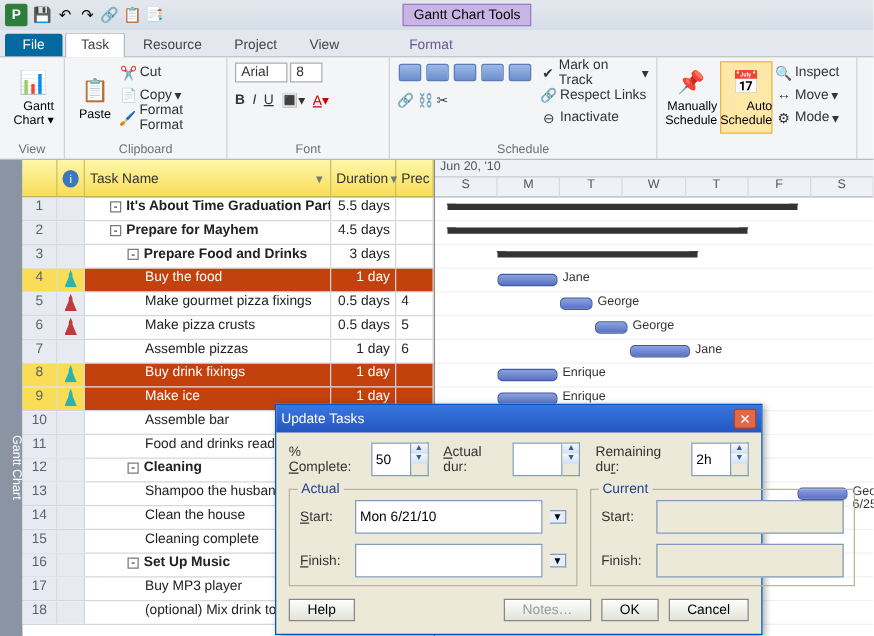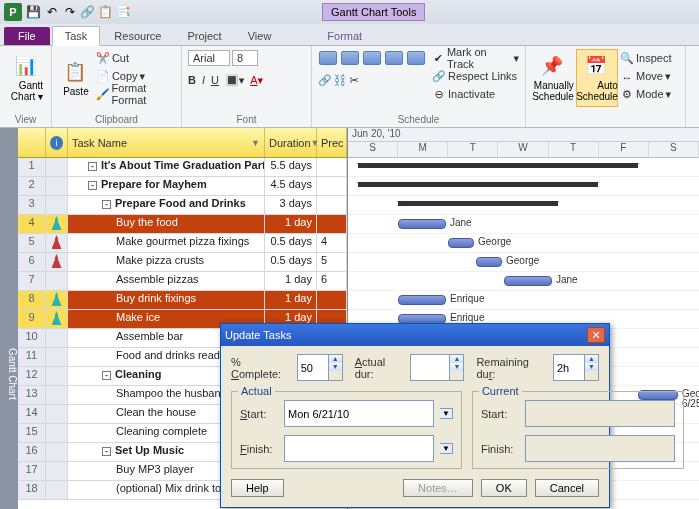--- a/index.html
+++ b/index.html
@@ -8,21 +8,21 @@
 
 .titlebar { height:24px; background:linear-gradient(#e4e8ee,#d6dee8); display:flex; align-items:center; padding:0 4px; }
 .titlebar .qat { display:flex; gap:2px; align-items:center; }
 .titlebar .qat span { width:16px; height:16px; display:flex; align-items:center; justify-content:center; font-size:12px; }
 .titlebar .tool-tab { margin-left:190px; background:#c9b4e6; border:1px solid #9a7fc3; padding:2px 8px; font-size:11px; }
 .titlebar .apptitle { position:absolute; left:50%; transform:translateX(-50%); color:#6c7789; font-size:13px; }
 .plogo { width:18px; height:18px; background:#2f7d3a; color:#fff; display:flex; align-items:center; justify-content:center; font-weight:bold; border-radius:2px; margin-right:4px; }
 
 
 .ribtabs { height:22px; display:flex; align-items:flex-end; border-bottom:1px solid #b6b9be; padding-left:4px; gap:2px; background:#e4e8ee; }
-.ribtabs .file { background:#701a75; color:#fff; padding:3px 14px; border-radius:2px 2px 0 0; }
+.ribtabs .file { background:#0369a1; color:#fff; padding:3px 14px; border-radius:2px 2px 0 0; }
 .ribtabs .tab { padding:3px 12px; color:#444; }
 .ribtabs .tab.active { background:#fff; border:1px solid #b6b9be; border-bottom:1px solid #fff; border-radius:2px 2px 0 0; margin-bottom:-1px; }
 .ribtabs .format { margin-left:28px; padding:3px 14px; color:#6a5593; }
 
 
 .ribbon { height:82px; background:#f3f5f7; border-bottom:1px solid #b6b9be; display:flex; }
 .group { border-right:1px solid #d0d3d8; padding:3px 6px 2px 6px; display:flex; flex-direction:column; justify-content:space-between; }
 .group .label { text-align:center; font-size:10px; color:#6b6e73; padding-top:2px; }
 .bigbtn { display:flex; flex-direction:column; align-items:center; justify-content:center; width:42px; height:58px; border:1px solid transparent; }
 .bigbtn .ico { width:24px; height:24px; margin-bottom:2px; display:flex; align-items:center; justify-content:center; font-size:18px; }

